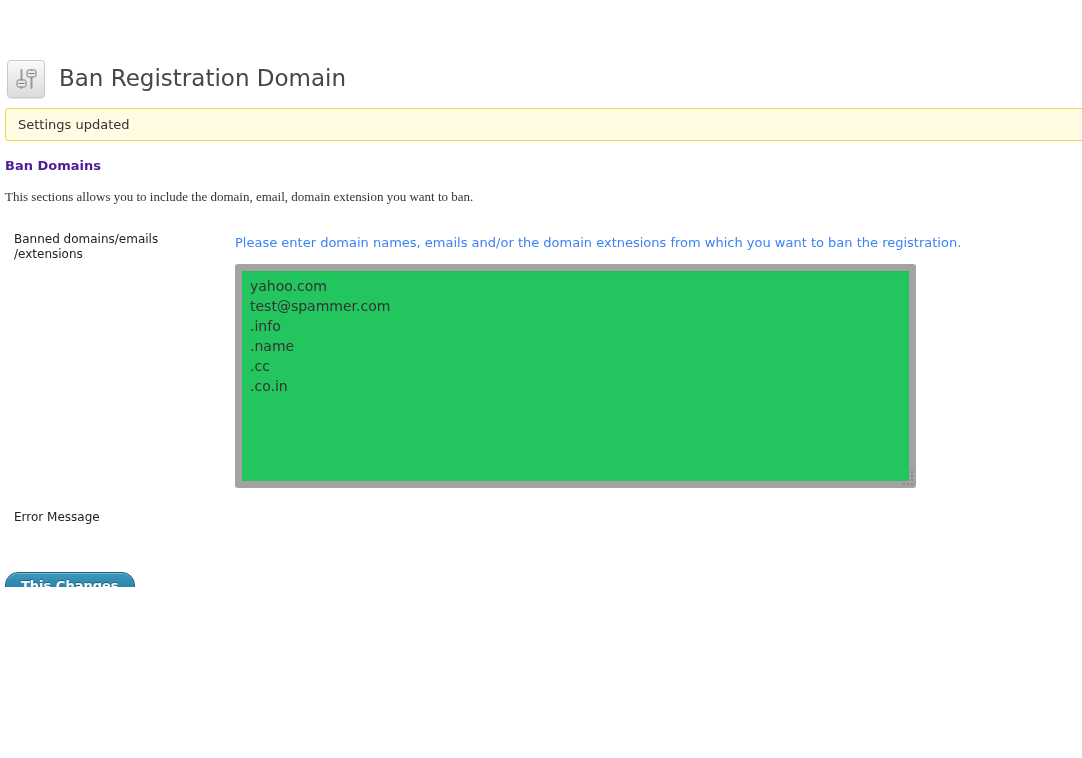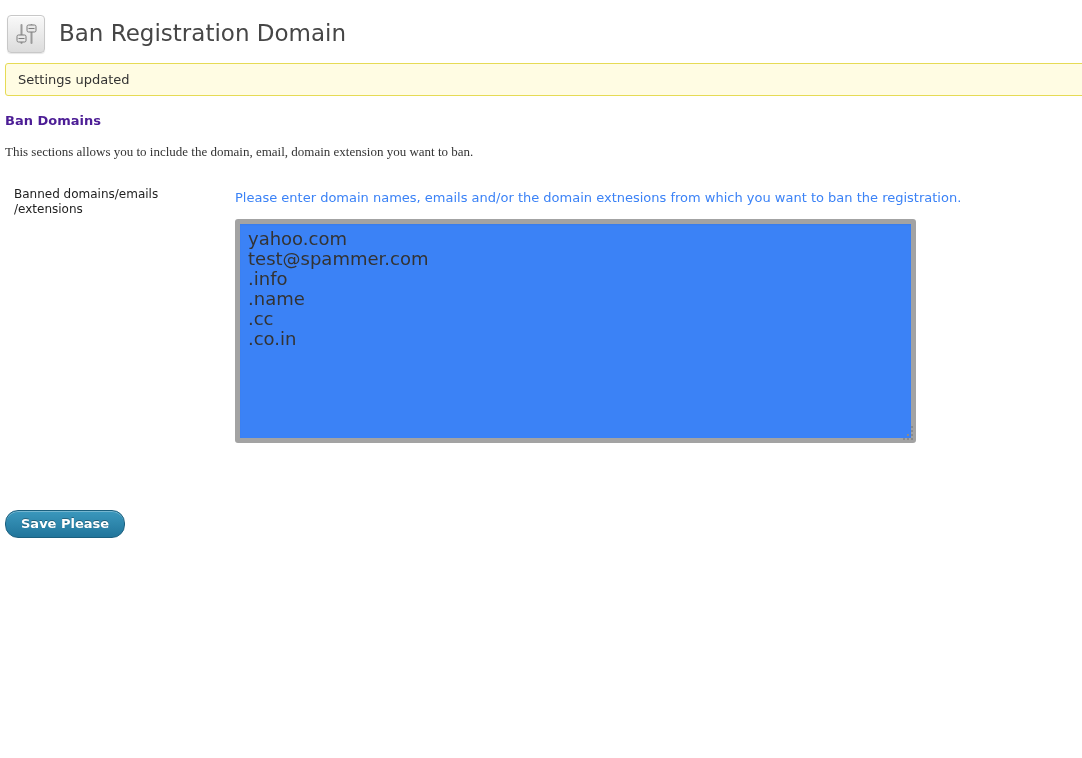--- a/index.html
+++ b/index.html
@@ -9,20 +9,21 @@
     background: #fff;
     font-family: "DejaVu Sans", "Liberation Sans", sans-serif;
     color: #333;
   }
   .page {
     position: relative;
     width: 1082px;
     height: 542px;
     background: #fff;
     overflow: hidden;
+    margin-top: 45px;
   }
 
   
   .page-header {
     display: flex;
     align-items: center;
     padding: 15px 0 0 7px;
   }
   .icon32 {
     width: 38px;
@@ -83,29 +84,29 @@
   .form-field { flex: 1 1 auto; }
   .field-desc {
     margin: 5px 0 0 0;
     font-size: 13px;
     color: #3b82f6;
   }
   .textarea-wrap { position: relative; margin-top: 14px; width: 681px; }
   textarea.field-input {
     display: block;
     width: 681px;
-    border: 5px solid #a3a3a3;
+    border: 7px solid #a3a3a3;
     border-radius: 3px;
     box-shadow: inset 0 1px 2px rgba(0,0,0,0.05);
     padding: 5px 8px;
     font-family: "DejaVu Sans", "Liberation Sans", sans-serif;
-    font-size: 18px;
+    font-size: 14px;
     line-height: 20px;
     color: #333;
-    background: #3b82f6;
+    background: #22c55e;
     resize: none;
     outline: none;
     overflow: hidden;
   }
   textarea.ta-domains { height: 224px; }
   textarea.ta-error   { height: 124px; }
   .resize-grip {
     position: absolute;
     right: 3px;
     bottom: 3px;
@@ -197,22 +198,23 @@
               <i class="g4"></i>
               <i class="g5"></i>
               <i class="g6"></i>
               <i class="g8"></i>
           </span>
         </div>
       </div>
     </div>
 
     <div class="form-row">
+      <div class="form-label">Error Message</div>
       <div class="form-field">
       </div>
     </div>
 
   </div>
 
   
-  <button class="button-primary" type="button">Save Please</button>
+  <button class="button-primary" type="button">This Changes</button>
 
 </div>
 
 </body></html>

